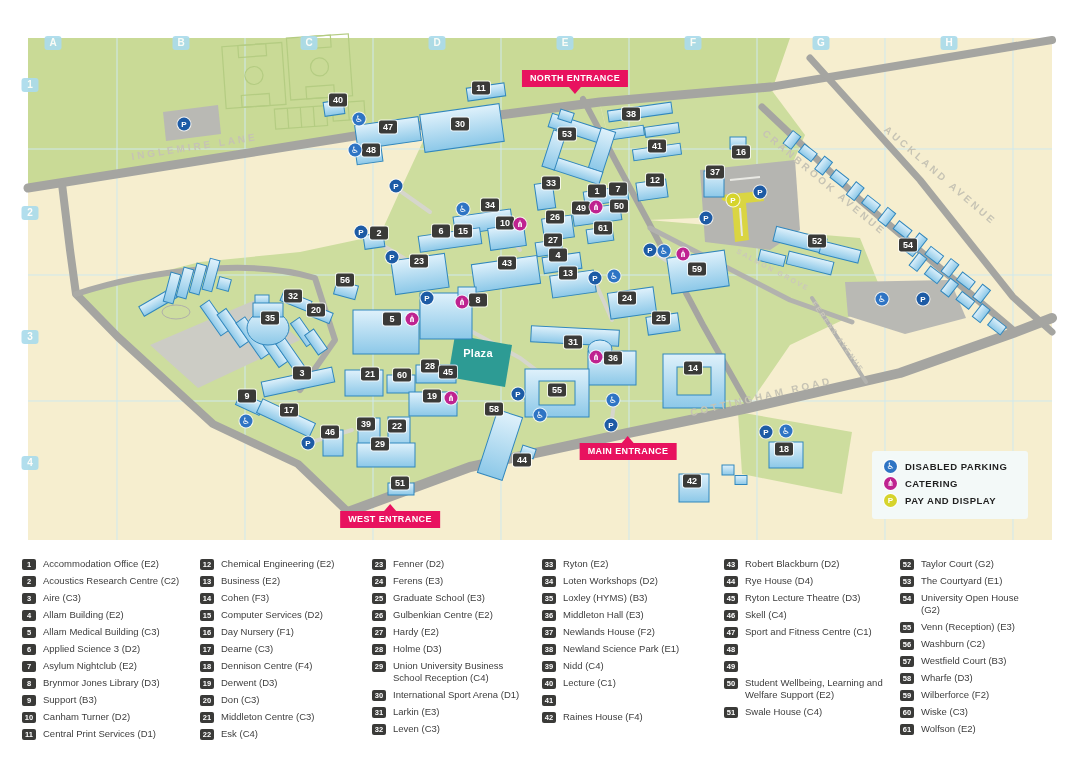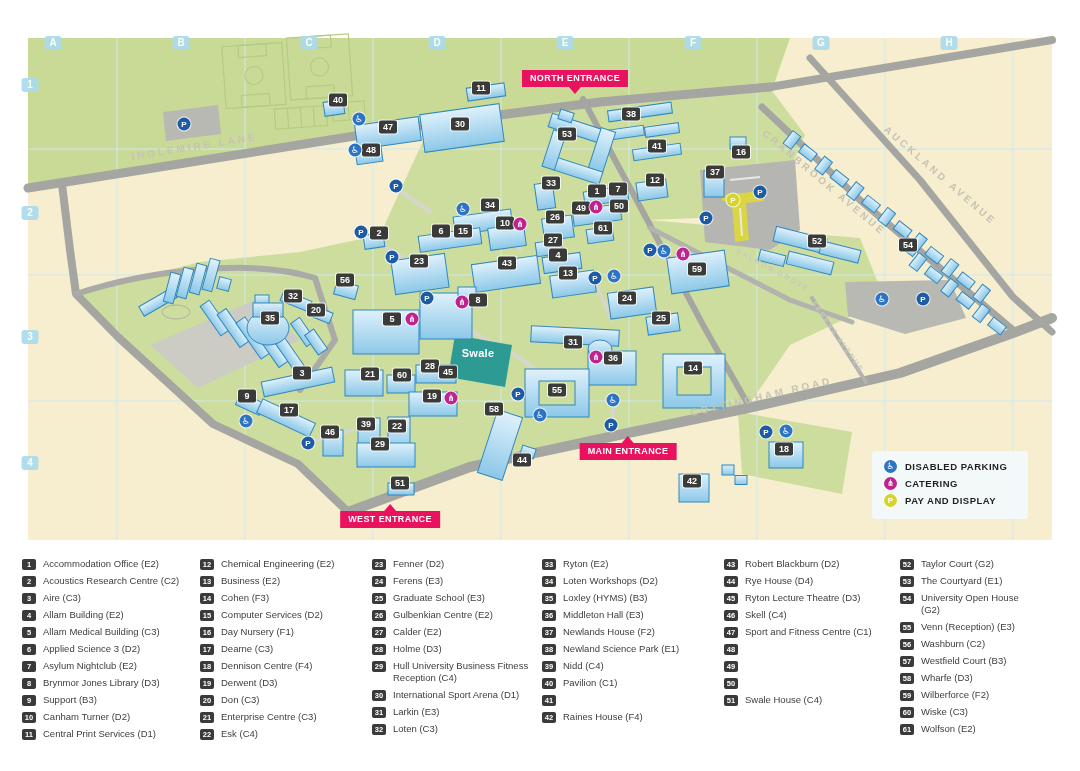--- a/index.html
+++ b/index.html
@@ -278,21 +278,21 @@
     <div class="kt">CATERING</div>
   </div>
   <div class="ki">
     <div class="ic pay" style="background: rgb(214, 212, 44);">
         <span>P</span>
       </div>
     <div class="kt">PAY AND DISPLAY</div>
   </div>
 </div>
 
-<div class="plaza-label" style="left:478px;top:353px">Swale</div>
+<div class="plaza-label" style="left:478px;top:353px">Plaza</div>
 
 <div id="overlay">
     <div class="gl" style="left: 53px; top: 43px;">A</div>
     <div class="gl" style="left: 181px; top: 43px;">B</div>
     <div class="gl" style="left: 309px; top: 43px;">C</div>
     <div class="gl" style="left: 437px; top: 43px;">D</div>
     <div class="gl" style="left: 565px; top: 43px;">E</div>
     <div class="gl" style="left: 693px; top: 43px;">F</div>
     <div class="gl" style="left: 821px; top: 43px;">G</div>
     <div class="gl" style="left: 949px; top: 43px;">H</div>
@@ -540,21 +540,21 @@
       <div class="dir-item">
         <span class="dir-num">19</span>
         <span class="dir-lbl">Derwent (D3)</span>
       </div>
       <div class="dir-item">
         <span class="dir-num">20</span>
         <span class="dir-lbl">Don (C3)</span>
       </div>
       <div class="dir-item">
         <span class="dir-num">21</span>
-        <span class="dir-lbl">Enterprise Centre (C3)</span>
+        <span class="dir-lbl">Middleton Centre (C3)</span>
       </div>
       <div class="dir-item">
         <span class="dir-num">22</span>
         <span class="dir-lbl">Esk (C4)</span>
       </div>
     </div>
     <div class="dir-col" style="width: 170px;">
       <div class="dir-item">
         <span class="dir-num">23</span>
         <span class="dir-lbl">Fenner (D2)</span>
@@ -566,41 +566,41 @@
       <div class="dir-item">
         <span class="dir-num">25</span>
         <span class="dir-lbl">Graduate School (E3)</span>
       </div>
       <div class="dir-item">
         <span class="dir-num">26</span>
         <span class="dir-lbl">Gulbenkian Centre (E2)</span>
       </div>
       <div class="dir-item">
         <span class="dir-num">27</span>
-        <span class="dir-lbl">Calder (E2)</span>
+        <span class="dir-lbl">Hardy (E2)</span>
       </div>
       <div class="dir-item">
         <span class="dir-num">28</span>
         <span class="dir-lbl">Holme (D3)</span>
       </div>
       <div class="dir-item">
         <span class="dir-num">29</span>
-        <span class="dir-lbl">Hull University Business Fitness Reception (C4)</span>
+        <span class="dir-lbl">Union University Business School Reception (C4)</span>
       </div>
       <div class="dir-item">
         <span class="dir-num">30</span>
         <span class="dir-lbl">International Sport Arena (D1)</span>
       </div>
       <div class="dir-item">
         <span class="dir-num">31</span>
         <span class="dir-lbl">Larkin (E3)</span>
       </div>
       <div class="dir-item">
         <span class="dir-num">32</span>
-        <span class="dir-lbl">Loten (C3)</span>
+        <span class="dir-lbl">Leven (C3)</span>
       </div>
     </div>
     <div class="dir-col" style="width: 182px;">
       <div class="dir-item">
         <span class="dir-num">33</span>
         <span class="dir-lbl">Ryton (E2)</span>
       </div>
       <div class="dir-item">
         <span class="dir-num">34</span>
         <span class="dir-lbl">Loten Workshops (D2)</span>
@@ -620,21 +620,21 @@
       <div class="dir-item">
         <span class="dir-num">38</span>
         <span class="dir-lbl">Newland Science Park (E1)</span>
       </div>
       <div class="dir-item">
         <span class="dir-num">39</span>
         <span class="dir-lbl">Nidd (C4)</span>
       </div>
       <div class="dir-item">
         <span class="dir-num">40</span>
-        <span class="dir-lbl">Pavilion (C1)</span>
+        <span class="dir-lbl">Lecture (C1)</span>
       </div>
       <div class="dir-item">
         <span class="dir-num">41</span>
       </div>
       <div class="dir-item">
         <span class="dir-num">42</span>
         <span class="dir-lbl">Raines House (F4)</span>
       </div>
     </div>
     <div class="dir-col" style="width: 176px;">
@@ -659,20 +659,21 @@
         <span class="dir-lbl">Sport and Fitness Centre (C1)</span>
       </div>
       <div class="dir-item">
         <span class="dir-num">48</span>
       </div>
       <div class="dir-item">
         <span class="dir-num">49</span>
       </div>
       <div class="dir-item">
         <span class="dir-num">50</span>
+        <span class="dir-lbl">Student Wellbeing, Learning and Welfare Support (E2)</span>
       </div>
       <div class="dir-item">
         <span class="dir-num">51</span>
         <span class="dir-lbl">Swale House (C4)</span>
       </div>
     </div>
     <div class="dir-col" style="width: 148px;">
       <div class="dir-item">
         <span class="dir-num">52</span>
         <span class="dir-lbl">Taylor Court (G2)</span>

